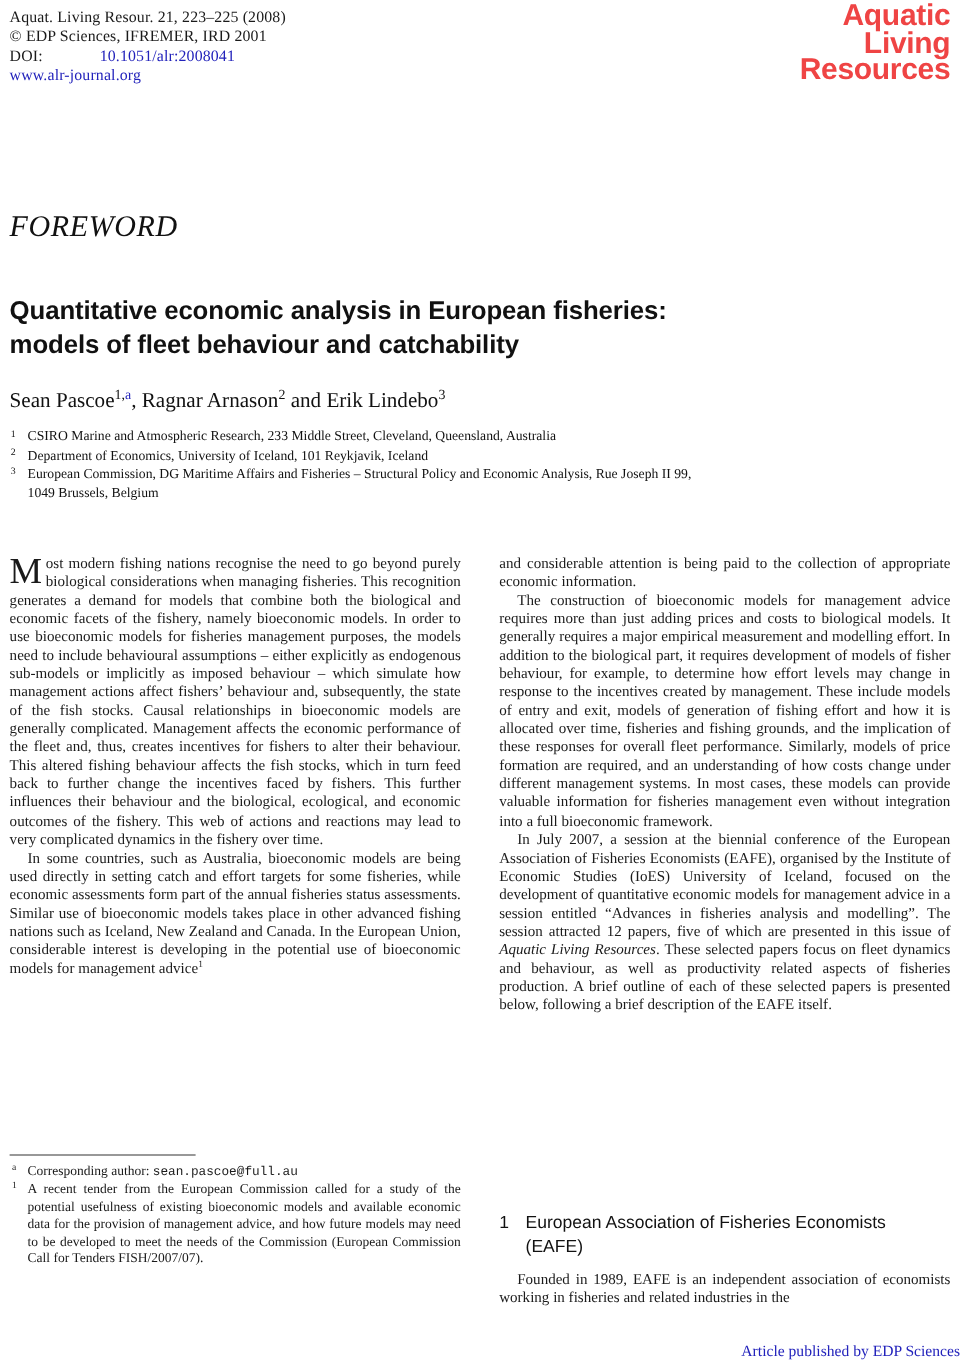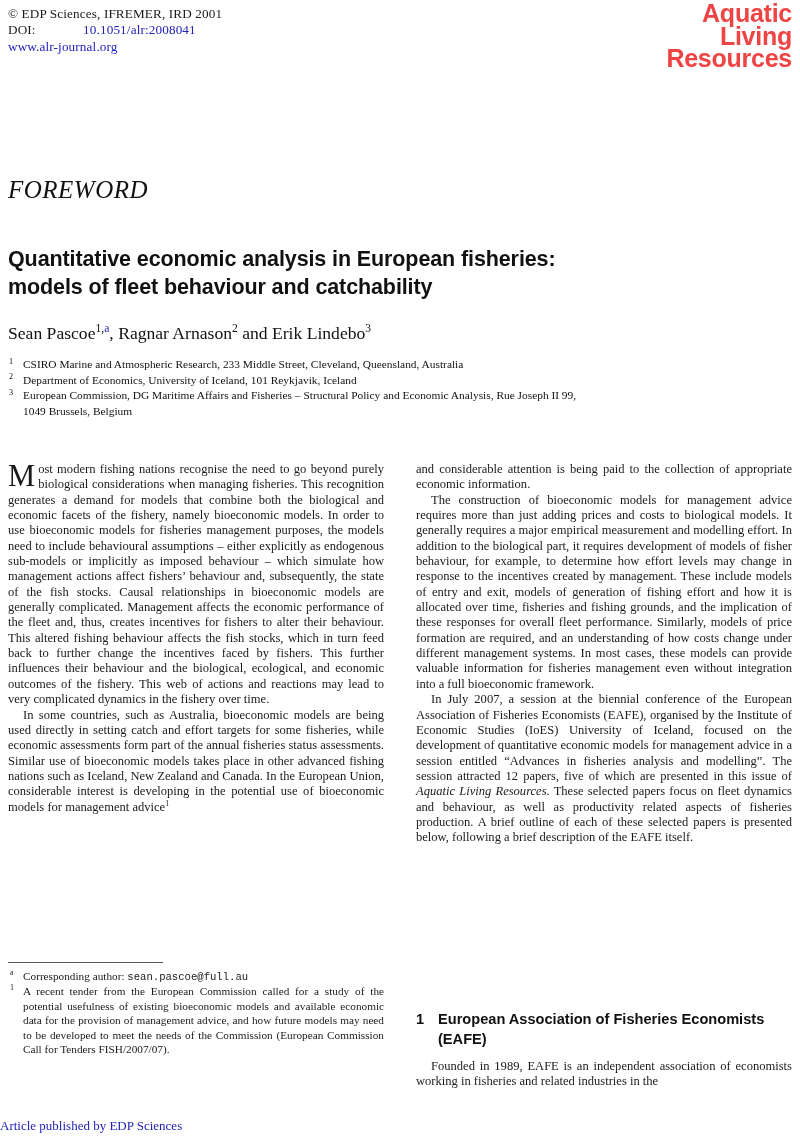--- a/index.html
+++ b/index.html
@@ -189,21 +189,21 @@
     font-size: 10.6px;
   }
 
   
   .section-head {
     position: absolute;
     left: 416px;
     top: 997px;
     width: 376px;
     font-family: "Liberation Sans", "DejaVu Sans", sans-serif;
-    font-weight: bold;
+    font-weight: normal;
     font-size: 14.6px;
     line-height: 20px;
     color: #111;
   }
   .section-head .num {
     display: inline-block;
     width: 22px;
   }
   .section-head .txt {
     display: inline-block;
@@ -222,31 +222,32 @@
     color: #1a1a1a;
   }
   .section-body p { margin: 0; text-indent: 15px; }
 
   
   .page-footer {
     position: absolute;
     left: 0;
     top: 1118px;
     width: 800px;
-    text-align: left;
+    text-align: right;
     font-size: 13px;
     color: #2222bb;
   }
 </style>
 </head>
 <body>
 
 <div class="page">
 
   <div class="masthead">
+    <div class="line">Aquat. Living Resour. 21, 223–225 (2008)</div>
     <div class="line">© EDP Sciences, IFREMER, IRD 2001</div>
     <div class="line"><span>DOI: </span><span class="link">10.1051/alr:2008041</span></div>
     <div class="line link-only">www.alr-journal.org</div>
   </div>
 
   <div class="journal-logo">
     <div>Aquatic</div>
     <div>Living</div>
     <div>Resources</div>
   </div>

